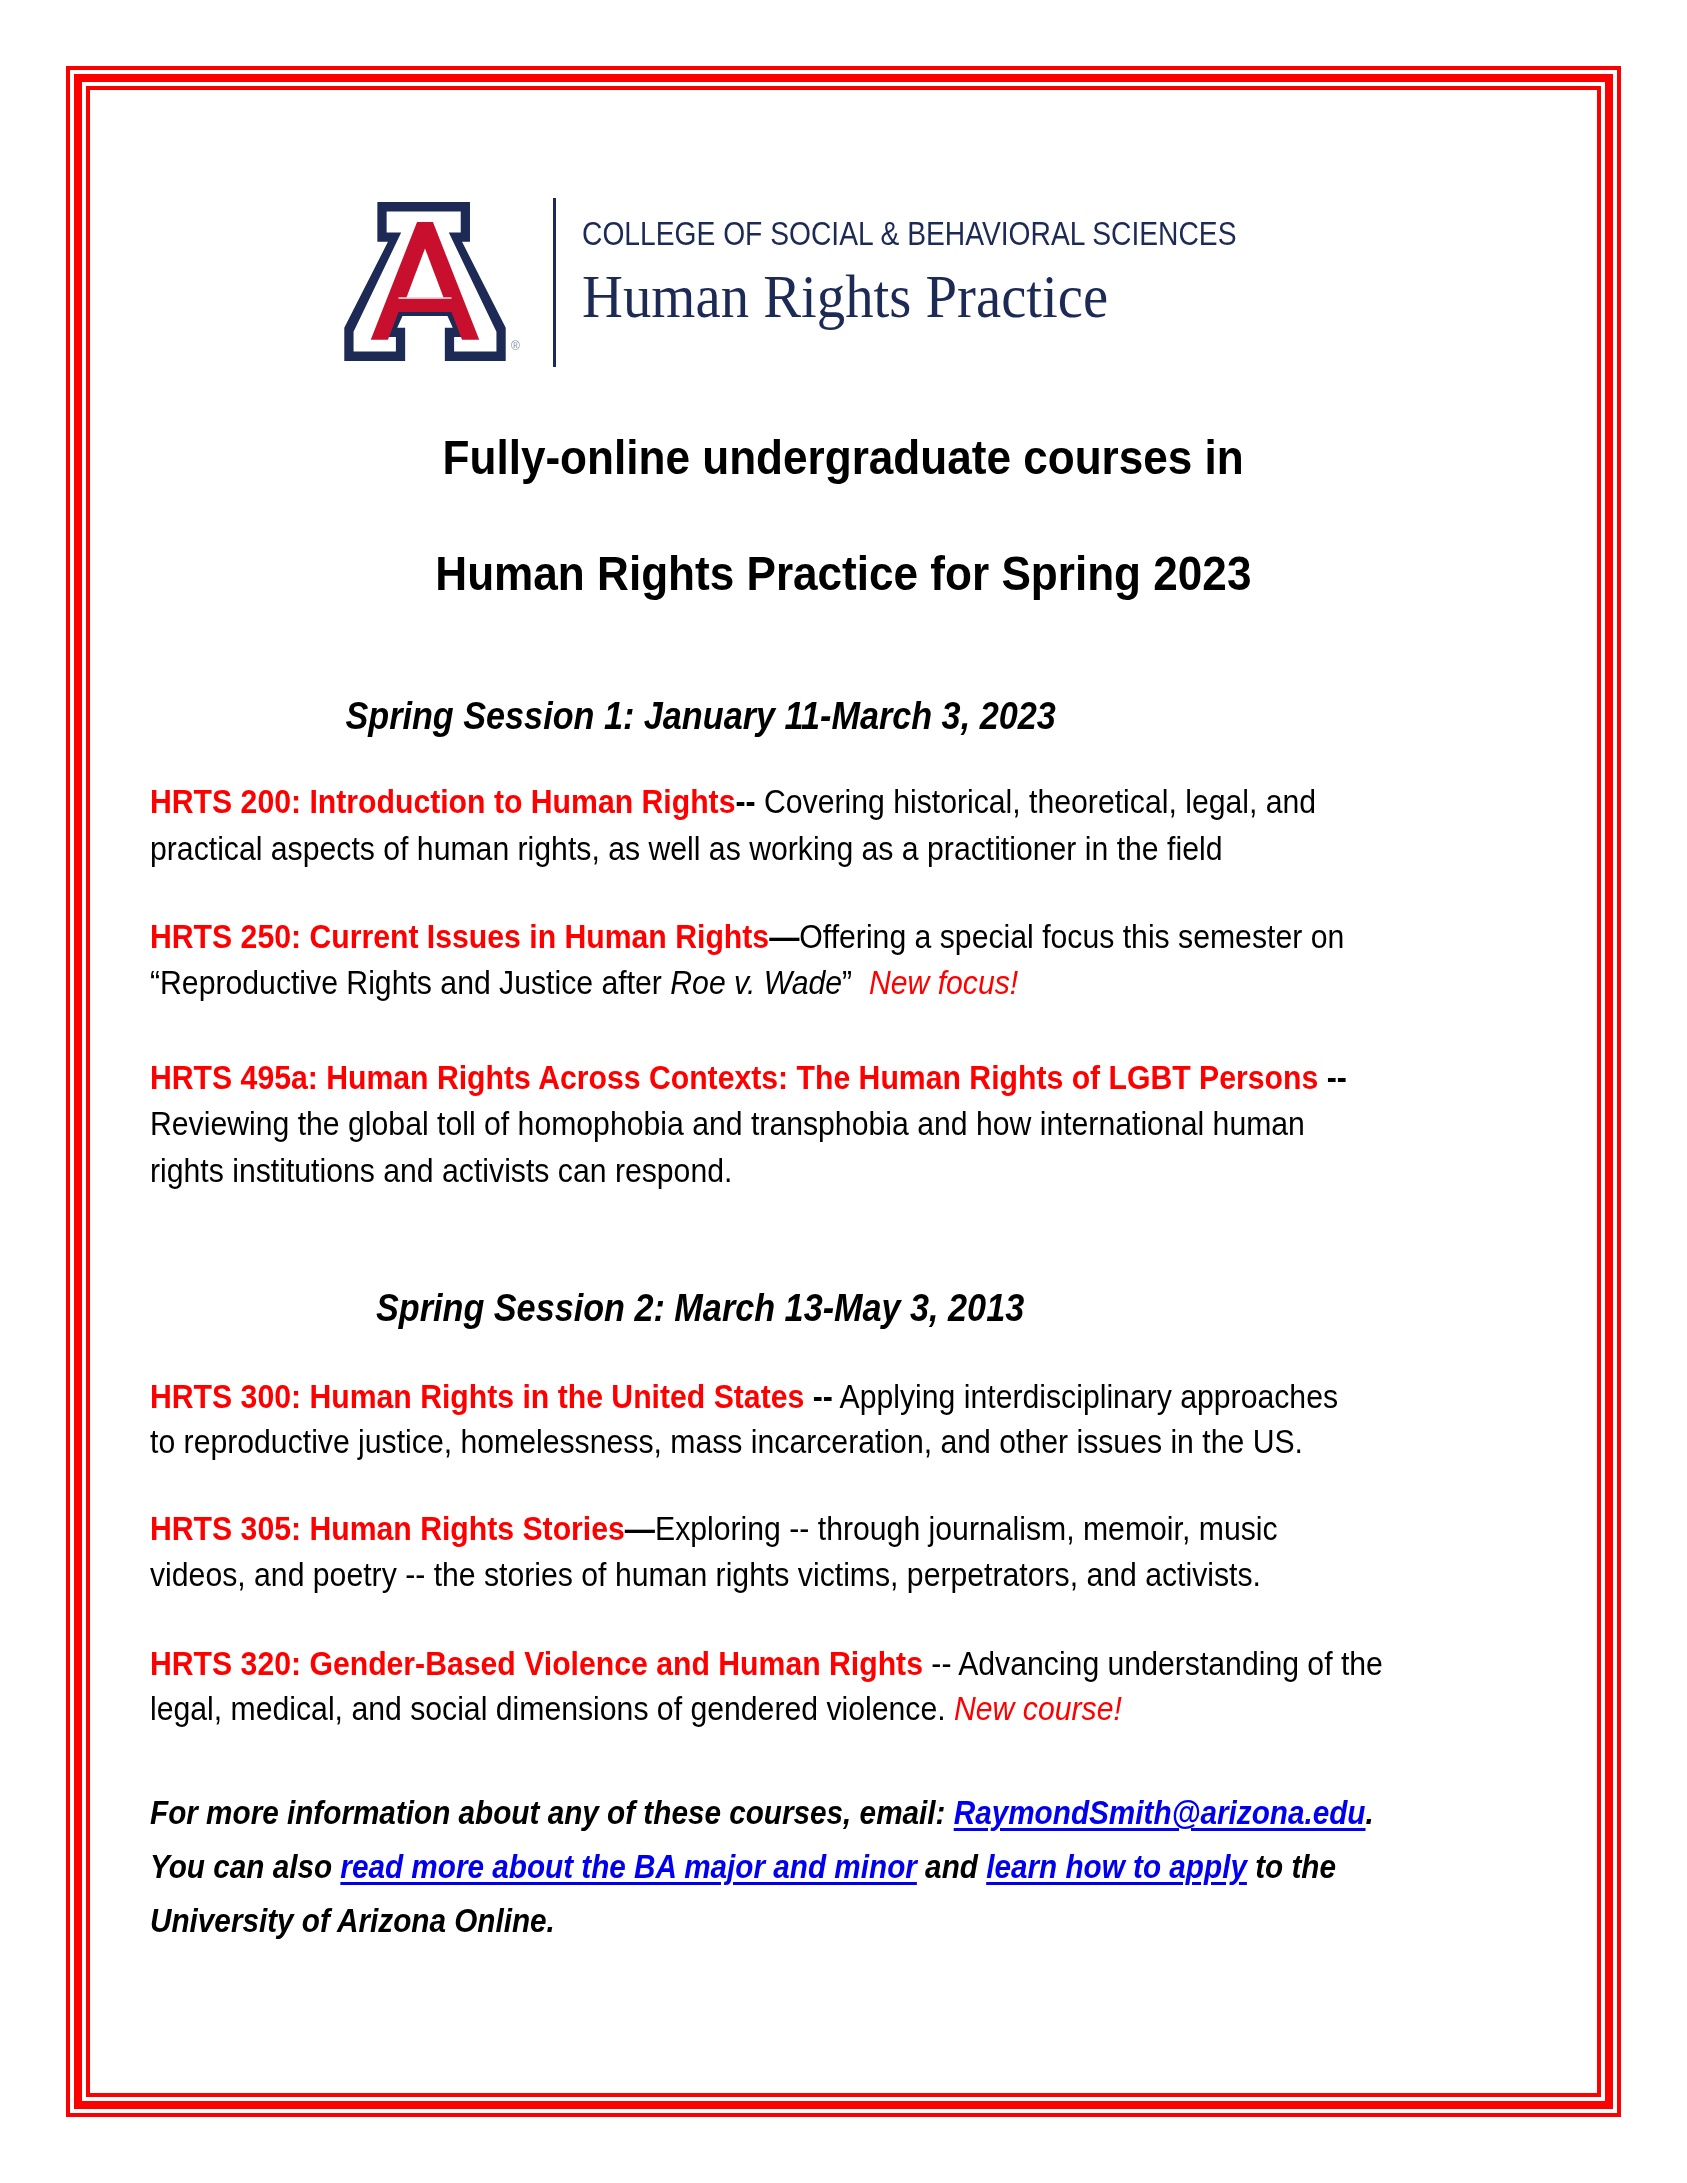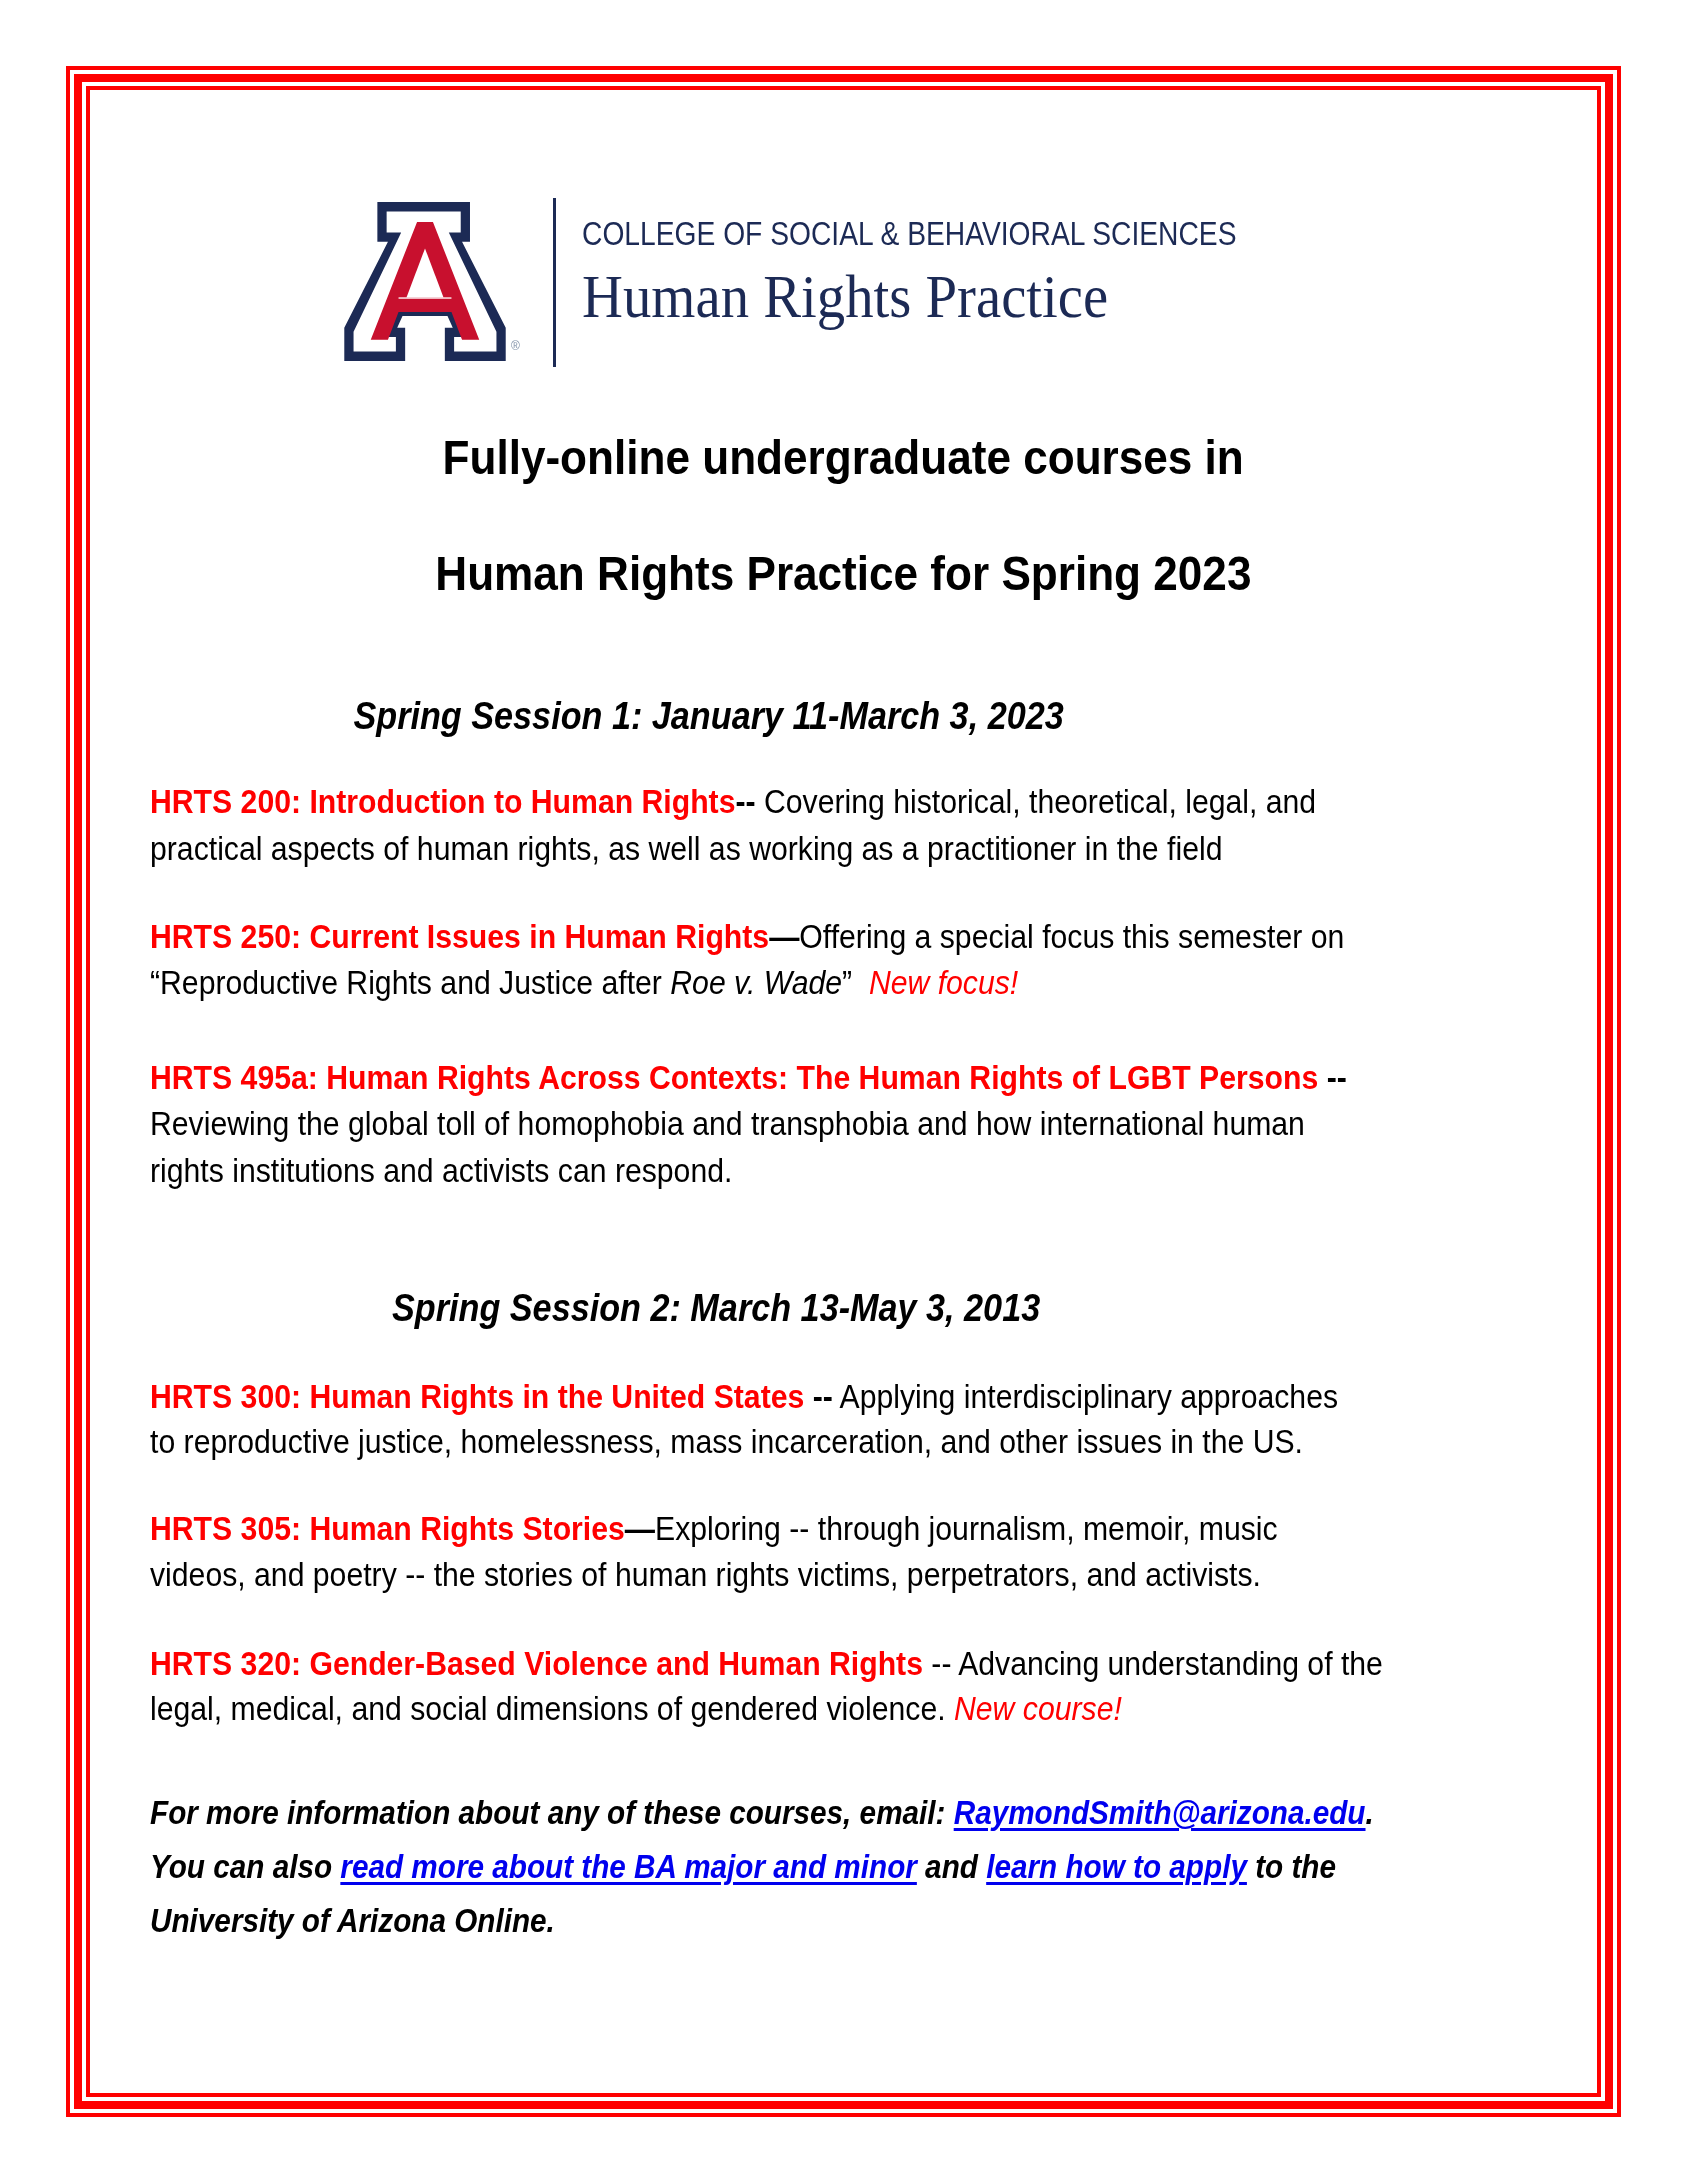--- a/index.html
+++ b/index.html
@@ -11,21 +11,21 @@
 
   .logo-a { position: absolute; left: 339px; top: 202px; width: 172px; height: 159px; }
   .reg { position: absolute; left: 511px; top: 339px; font-size: 12px; color: #8090a8; }
   .logo-bar { position: absolute; left: 553px; top: 198px; width: 3.3px; height: 169px; background: #1c2a55; }
   .college { position: absolute; left: 582px; top: 216px; font-family: "Liberation Sans", sans-serif; font-size: 34px; color: #1c2a55; letter-spacing: 0px; transform: scaleX(0.83); transform-origin: left top; white-space: nowrap; line-height: 1; }
   .hrp { position: absolute; left: 582px; top: 266px; font-family: "Liberation Serif", serif; font-size: 61px; color: #1c2a55; white-space: nowrap; line-height: 1; transform: scaleX(0.93); transform-origin: left top; }
 
   .line { position: absolute; white-space: nowrap; line-height: 1; transform-origin: left top; }
   .title { font-weight: bold; font-size: 49px; left: 0; width: 1687px; text-align: center; }
   .title span { display: inline-block; transform: scaleX(0.9); }
-  .session { font-weight: bold; font-style: italic; font-size: 38px; left: 8px; width: 1401px; text-align: center; }
+  .session { font-weight: bold; font-style: italic; font-size: 38px; left: 0; width: 1401px; text-align: center; }
   .session span { display: inline-block; transform: scaleX(0.9); }
   .body { font-size: 33px; left: 150px; transform: scaleX(0.915); }
   .red { color: #ff0000; }
   .b { font-weight: bold; }
   .i { font-style: italic; }
   .foot { font-size: 33px; left: 150px; font-weight: bold; font-style: italic; transform: scaleX(0.9); }
   .link { color: #0000ee; text-decoration: underline; text-decoration-thickness: 2.6px; text-underline-offset: 4px; }
 </style>
 </head>
 <body>
@@ -65,21 +65,21 @@
   <div class="line body" style="top:920px;"><span class="red b">HRTS 250: Current Issues in Human Rights</span><span class="b">—</span><span>Offering a special focus this semester on</span></div>
   <div class="line body" style="top:966px;"><span>“Reproductive Rights and Justice after </span><span class="i">Roe v. Wade</span><span style="white-space:pre">”  </span><span class="red i">New focus!</span></div>
 </div>
 
 <div>
   <div class="line body" style="top:1061px;"><span class="red b">HRTS 495a: Human Rights Across Contexts: The Human Rights of LGBT Persons</span><span class="b" style="white-space:pre"> --</span></div>
   <div class="line body" style="top:1107px;">Reviewing the global toll of homophobia and transphobia and how international human</div>
   <div class="line body" style="top:1154px;">rights institutions and activists can respond.</div>
 </div>
 
-<div class="line session" style="top:1289px;padding-left:8px;"><span>Spring Session 2: March 13-May 3, 2013</span></div>
+<div class="line session" style="top:1289px;"><span>Spring Session 2: March 13-May 3, 2013</span></div>
 
 <div>
   <div class="line body" style="top:1380px;"><span class="red b">HRTS 300: Human Rights in the United States</span><span class="b" style="white-space:pre"> --</span><span style="white-space:pre"> Applying interdisciplinary approaches</span></div>
   <div class="line body" style="top:1425px;">to reproductive justice, homelessness, mass incarceration, and other issues in the US.</div>
 </div>
 
 <div>
   <div class="line body" style="top:1512px;"><span class="red b">HRTS 305: Human Rights Stories</span><span class="b">—</span><span>Exploring -- through journalism, memoir, music</span></div>
   <div class="line body" style="top:1558px;">videos, and poetry -- the stories of human rights victims, perpetrators, and activists.</div>
 </div>

